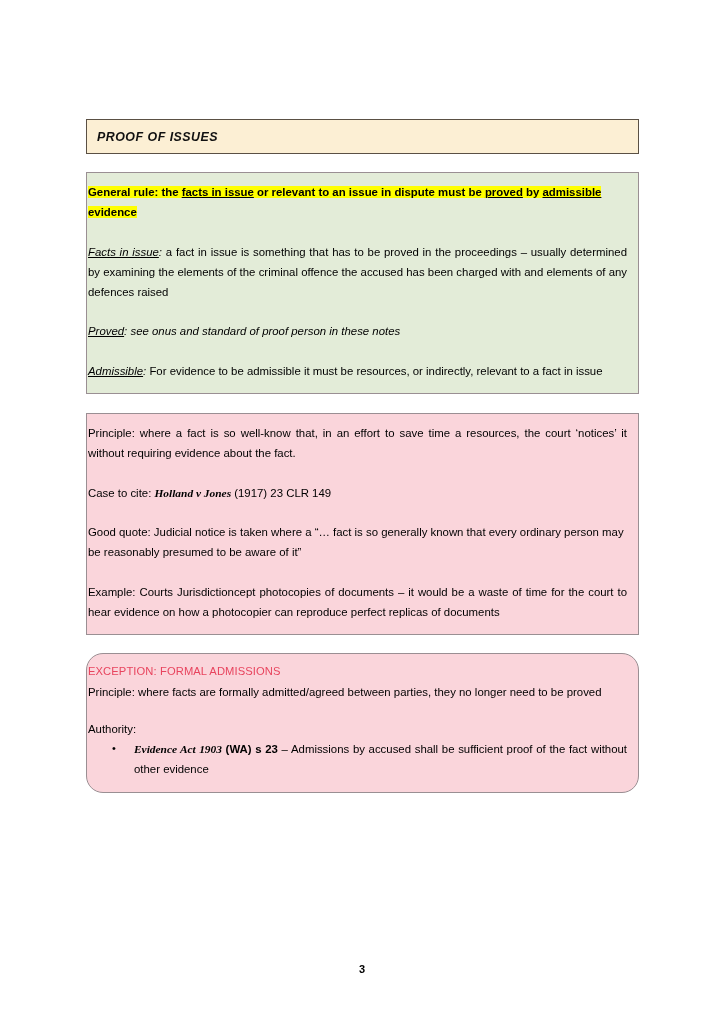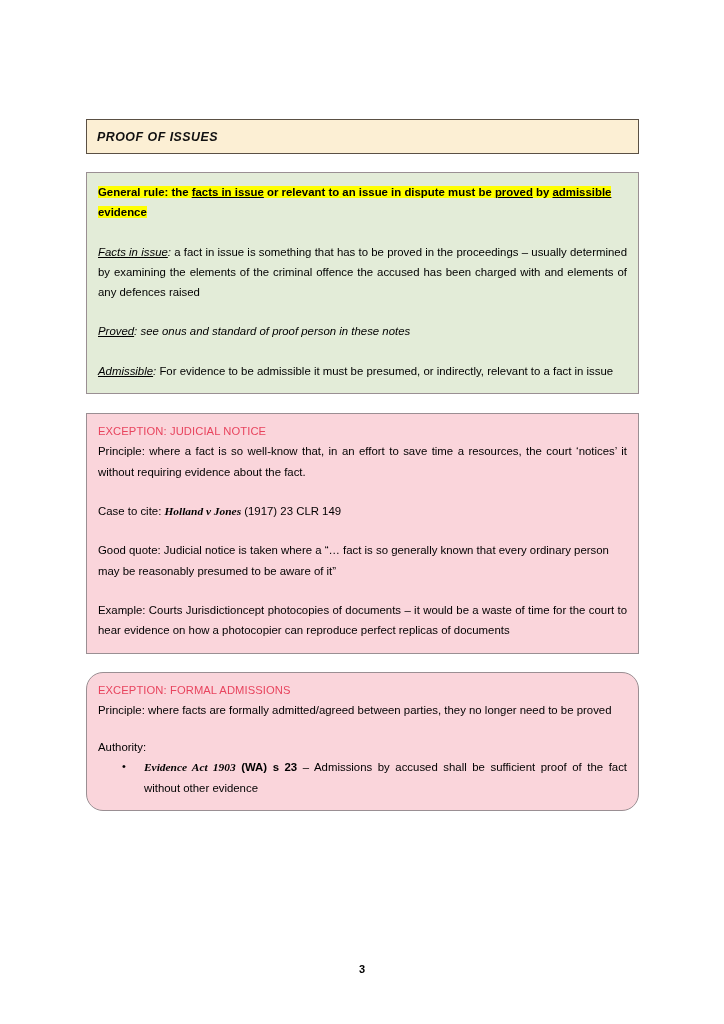--- a/index.html
+++ b/index.html
@@ -41,21 +41,21 @@
     font-weight: bold;
     font-size: 12.4px;
     letter-spacing: 0.5px;
     color: #111111;
   }
 
   
   .note-box {
     box-sizing: border-box;
     border: 1.2px solid #9a8f93;
-    padding: 9px 11px 12px 11px;
+    padding: 9px 11px 12px 1px;
   }
   .box-green {
     background: #e3ecd8;
     margin-top: 18px;
   }
   .box-pink {
     background: #fad5db;
     margin-top: 19px;
   }
   .box-pink.second {
@@ -146,27 +146,26 @@
       <div class="gap"></div>
 
       <p class="para"><span class="i u">Facts in issue</span><span class="i">:</span><span> a fact in issue is something that has to be proved in the proceedings – usually determined by examining the elements of the criminal offence the accused has been charged with and elements of any defences raised</span></p>
 
       <div class="gap"></div>
 
       <p class="para left"><span class="i u">Proved</span><span class="i">:</span><span class="i"> see onus and standard of proof person in these notes</span></p>
 
       <div class="gap"></div>
 
-      <p class="para left"><span class="i u">Admissible</span><span class="i">:</span><span> For evidence to be admissible it must be presumed, or indirectly, relevant to a fact in issue</span></p>
+      <p class="para left"><span class="i u">Admissible</span><span class="i">:</span><span> For evidence to be admissible it must be resources, or indirectly, relevant to a fact in issue</span></p>
 
     </div>
 
     <div class="note-box box-pink">
 
-      <p class="exception-heading">EXCEPTION: JUDICIAL NOTICE</p>
 
       <p class="para">Principle: where a fact is so well-know that, in an effort to save time a resources, the court ‘notices’ it without requiring evidence about the fact.</p>
 
       <div class="gap"></div>
 
       <p class="para left"><span>Case to cite: </span><span class="bi">Holland v Jones</span><span> (1917) 23 CLR 149</span></p>
 
       <div class="gap"></div>
 
       <p class="para left">Good quote: Judicial notice is taken where a “… fact is so generally known that every ordinary person may be reasonably presumed to be aware of it”</p>

